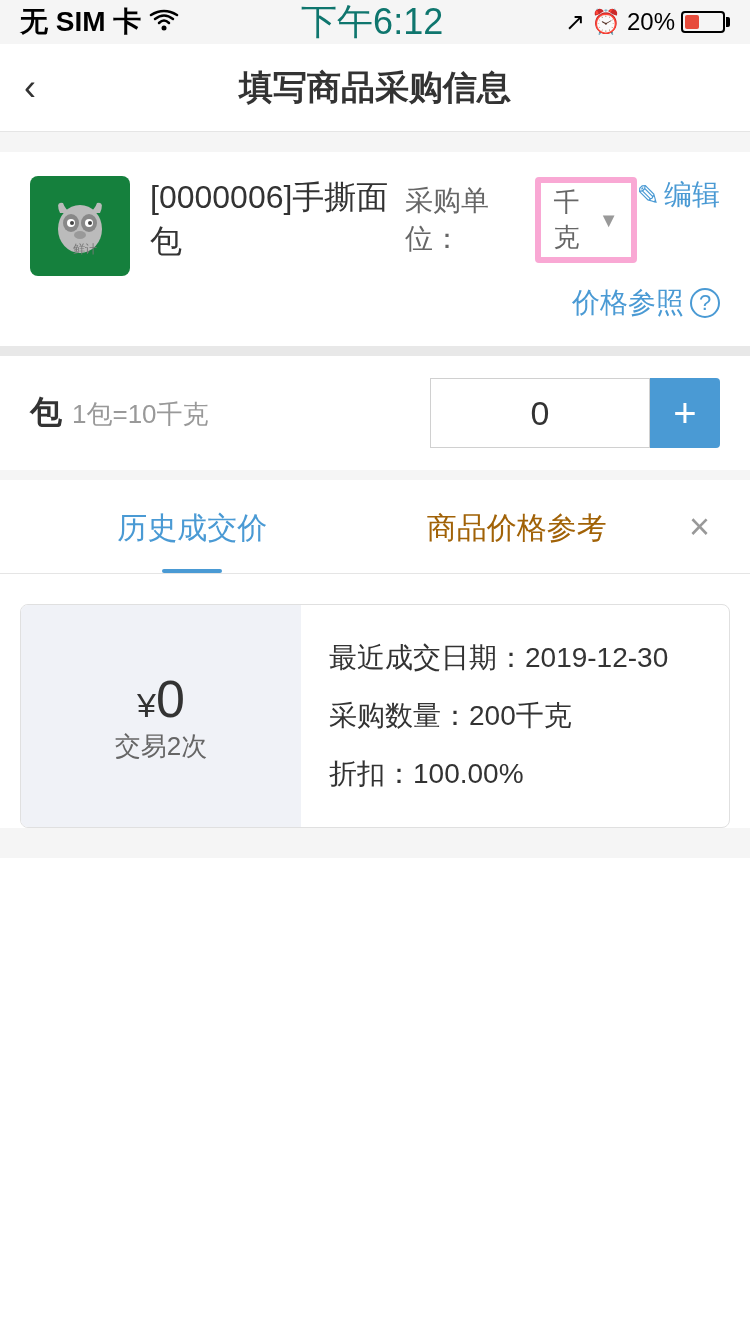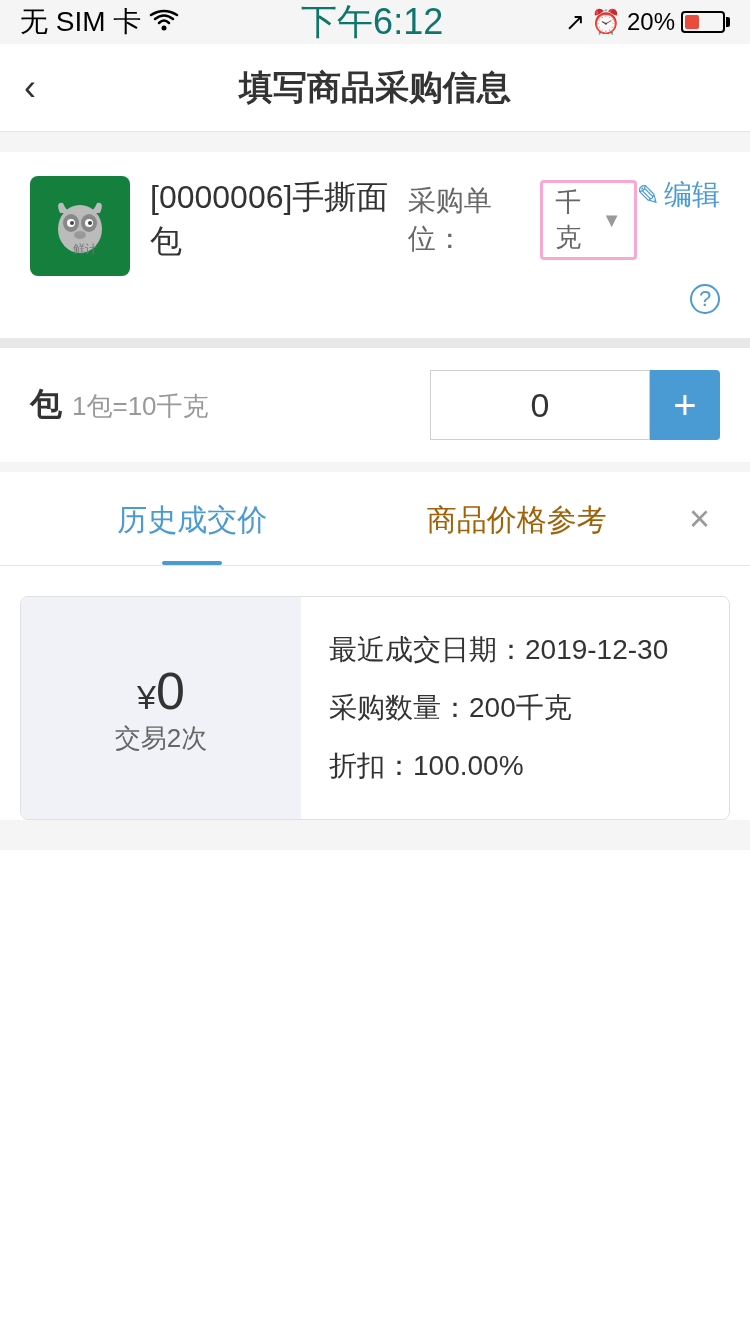--- a/index.html
+++ b/index.html
@@ -17,21 +17,21 @@
       width: 750px;
       height: 44px;
       background: #f5f5f5;
       display: flex;
       align-items: center;
       justify-content: space-between;
       padding: 0 20px;
     }
     .status-left {
       font-size: 28px;
-      font-weight: 400;
+      font-weight: 700;
       color: #000;
       display: flex;
       align-items: center;
       gap: 8px;
     }
     .status-center {
       font-size: 36px;
       font-weight: 500;
       color: #0f766e;
     }
@@ -134,21 +134,21 @@
       font-weight: 500;
     }
     .product-unit-row {
       display: flex;
       align-items: center;
       gap: 10px;
       font-size: 28px;
       color: #666;
     }
     .unit-badge {
-      border: 3px solid #f9a8d4;
+      border: 6px solid #f9a8d4;
       border-radius: 4px;
       padding: 2px 12px;
       font-size: 26px;
       color: #666;
       display: inline-flex;
       align-items: center;
       gap: 4px;
       background: #fff;
       cursor: pointer;
     }
@@ -390,20 +390,21 @@
         </div>
       </div>
     </div>
     <div class="edit-link">
       <span>✎</span>
       <span>编辑</span>
     </div>
   </div>
   <div class="price-ref-row">
     <div class="price-ref-link">
+      <span>价格参照</span>
       <span style="width:30px;height:30px;border:2px solid #4a9ad4;border-radius:50%;display:inline-flex;align-items:center;justify-content:center;font-size:22px;color:#4a9ad4;">?</span>
     </div>
   </div>
 </div>
 
 <div class="quantity-divider"></div>
 
 <div class="quantity-row">
   <div class="quantity-label">
     <span class="quantity-unit">包</span>

